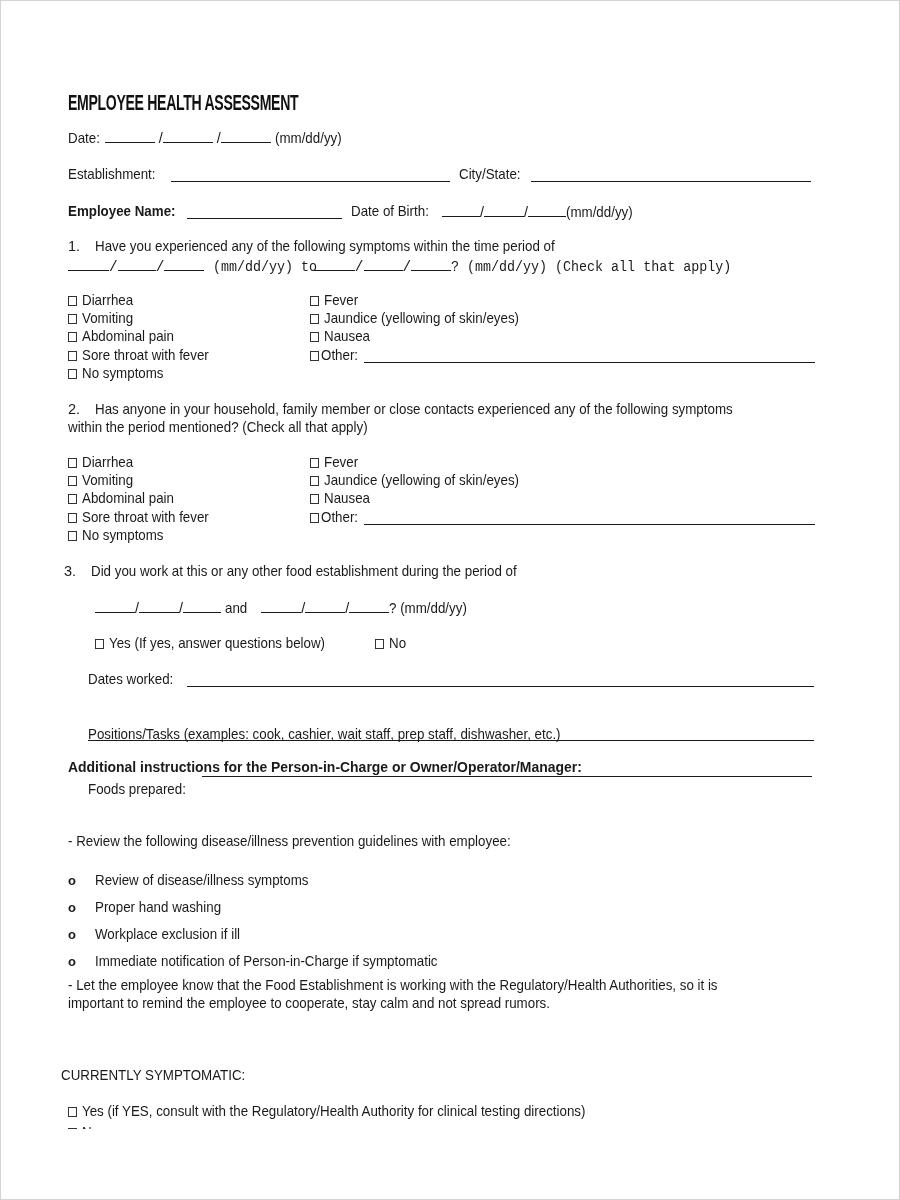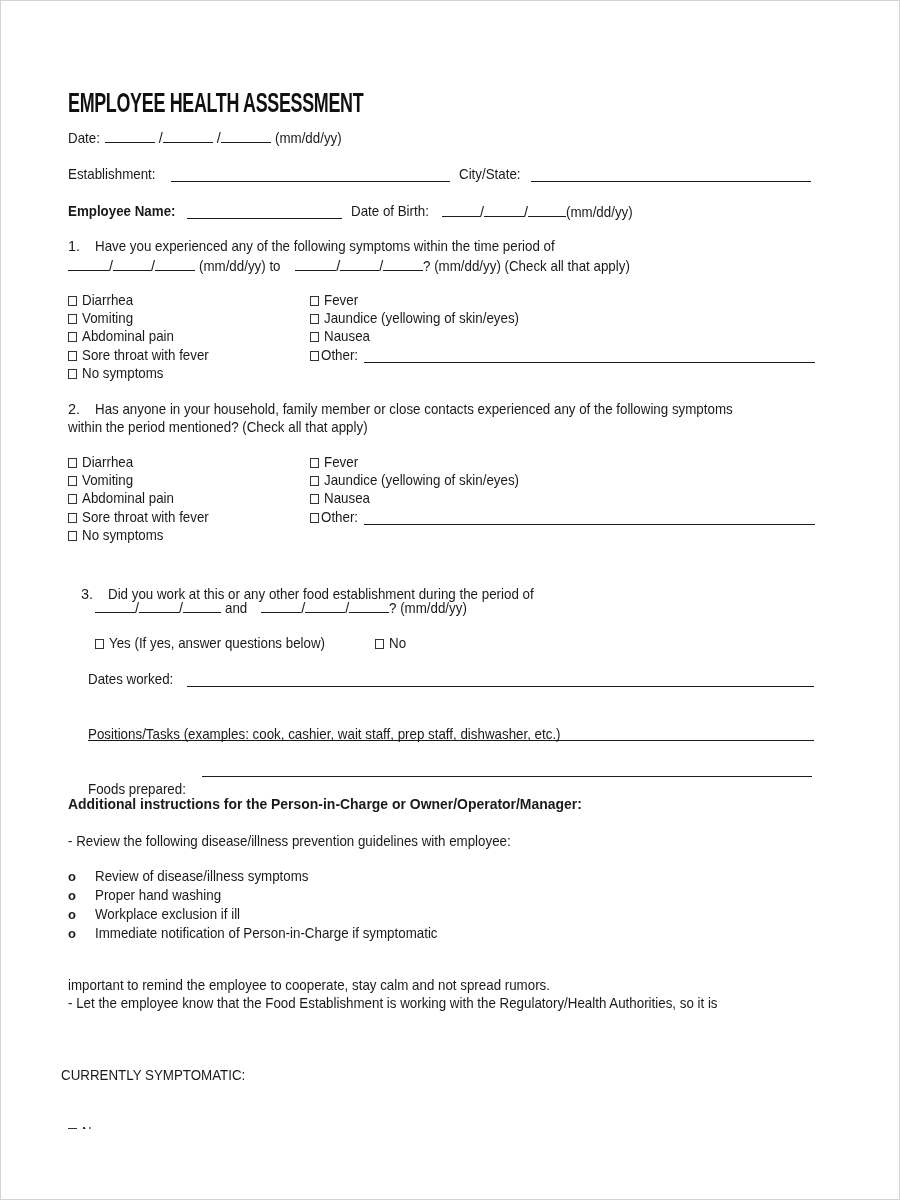--- a/index.html
+++ b/index.html
@@ -6,21 +6,21 @@
     body { width: 900px; height: 1200px; position: relative; overflow: hidden; }
     .page {
       position: absolute; left: 0; top: 0; width: 898px; height: 1198px;
       border: 1px solid #d4d4d4; background: #fff;
       font-family: "Liberation Sans", sans-serif; color: #1a1a1a;
       font-size: 14.5px;
     }
     .abs { position: absolute; white-space: nowrap; line-height: 18px; }
     .cond { display: inline-block; transform-origin: left top; }
     .title {
-      left: 67px; top: 91px; font-weight: bold; font-size: 28px; line-height: 22px;
+      left: 67px; top: 91px; font-weight: bold; font-size: 22px; line-height: 22px;
       letter-spacing: -0.5px; color: #111;
     }
     .title .cond { transform: scaleX(0.64); }
     .line { display: inline-block; border-bottom: 1.4px solid #1a1a1a; height: 14px; vertical-align: baseline; }
     .txt { display: inline-block; transform: scaleX(0.92); transform-origin: left center; }
     .box { display: inline-block; width: 9px; height: 10px; border: 1px solid #333; margin-right: 5px; vertical-align: -1px; box-sizing: border-box; }
     .h-bold { font-weight: bold; font-size: 15px; }
     .bullet-o { display: inline-block; width: 27px; font-weight: bold; font-size: 13px; }
     .fullline { position: absolute; border-bottom: 1.4px solid #1a1a1a; height: 0; }
   </style>
@@ -57,21 +57,21 @@
   <div class="abs" style="left:350px;top:201px;text-decoration:underline;">
     <span class="txt" style="width:90px;">Date of Birth:</span>
   </div>
   <div class="abs" style="left:441px;top:201px;">
     <span class="line" style="width:38px;"></span><span>/</span><span class="line" style="width:40px;"></span><span>/</span><span class="line" style="width:38px;"></span><span class="txt">(mm/dd/yy)</span>
   </div>
 
   <div class="abs" style="left:67px;top:236px;">
     <span style="display:inline-block;width:27px;">1.</span><span class="txt">Have you experienced any of the following symptoms within the time period of</span>
   </div>
-  <div class="abs" style="left:67px;top:255px;">
+  <div class="abs" style="left:67px;top:255px;font-family:Liberation Mono, monospace;">
     <span class="line" style="width:41px;"></span><span>/</span><span class="line" style="width:38px;"></span><span>/</span><span class="line" style="width:40px;"></span>
     <span class="txt" style="width:92px;">(mm/dd/yy) to</span>
     <span class="line" style="width:41px;"></span><span>/</span><span class="line" style="width:39px;"></span><span>/</span><span class="line" style="width:40px;"></span><span class="txt">? (mm/dd/yy) (Check all that apply)</span>
   </div>
 
   <div class="abs" style="left:67px;top:290px;line-height:18.2px;">
     <div><span class="box"></span><span class="txt">Diarrhea</span></div>
     <div><span class="box"></span><span class="txt">Vomiting</span></div>
     <div><span class="box"></span><span class="txt">Abdominal pain</span></div>
     <div><span class="box"></span><span class="txt">Sore throat with fever</span></div>
@@ -100,21 +100,21 @@
     <div><span class="box"></span><span class="txt">No symptoms</span></div>
   </div>
   <div class="abs" style="left:309px;top:452px;line-height:18.2px;">
     <div><span class="box"></span><span class="txt">Fever</span></div>
     <div><span class="box"></span><span class="txt">Jaundice (yellowing of skin/eyes)</span></div>
     <div><span class="box"></span><span class="txt">Nausea</span></div>
     <div><span class="box" style="margin-right:2px;"></span><span class="txt">Other:</span></div>
   </div>
   <div class="fullline" style="left:363px;top:523px;width:451px;"></div>
 
-  <div class="abs" style="left:80px;top:561px;margin-top:23px;">
+  <div class="abs" style="left:63px;top:561px;">
     <span style="display:inline-block;width:27px;">3.</span><span class="txt">Did you work at this or any other food establishment during the period of</span>
   </div>
   <div class="abs" style="left:94px;top:597px;">
     <span class="line" style="width:40px;"></span><span>/</span><span class="line" style="width:40px;"></span><span>/</span><span class="line" style="width:38px;"></span>
     <span class="txt" style="width:32px;">and</span>
     <span class="line" style="width:40px;"></span><span>/</span><span class="line" style="width:40px;"></span><span>/</span><span class="line" style="width:40px;"></span><span class="txt">? (mm/dd/yy)</span>
   </div>
   <div class="abs" style="left:94px;top:633px;">
     <span><span class="box"></span><span class="txt" style="width:262px;">Yes (If yes, answer questions below)</span></span>
     <span><span class="box"></span><span class="txt">No</span></span>
@@ -128,42 +128,45 @@
   <div class="abs" style="left:87px;top:705px;margin-top:19px;">
     <span class="txt">Positions/Tasks (examples: cook, cashier, wait staff, prep staff, dishwasher, etc.)</span>
   </div>
   <div class="fullline" style="left:87px;top:739px;width:726px;"></div>
 
   <div class="abs" style="left:87px;top:759px;margin-top:20px;">
     <span class="txt">Foods prepared:</span>
   </div>
   <div class="fullline" style="left:201px;top:775px;width:610px;"></div>
 
-  <div class="abs h-bold" style="left:67px;top:794px;">
+  <div class="abs h-bold" style="left:67px;top:757px;">
     <span class="txt" style="transform:scaleX(0.93);">Additional instructions for the Person-in-Charge or Owner/Operator/Manager:</span>
   </div>
   <div class="abs" style="left:67px;top:831px;">
     <span class="txt">- Review the following disease/illness prevention guidelines with employee:</span>
   </div>
 
-  <div class="abs" style="left:67px;top:866px;line-height:18px;">
+  <div class="abs" style="left:67px;top:866px;line-height:26px;">
     <div><span class="bullet-o">o</span><span class="txt">Review of disease/illness symptoms</span></div>
     <div><span class="bullet-o">o</span><span class="txt">Proper hand washing</span></div>
     <div><span class="bullet-o">o</span><span class="txt">Workplace exclusion if ill</span></div>
     <div><span class="bullet-o">o</span><span class="txt">Immediate notification of Person-in-Charge if symptomatic</span></div>
   </div>
 
   <div class="abs" style="left:67px;top:975px;">
+    <div><span class="txt">- Let the employee know that the Food Establishment is working with the Regulatory/Health Authorities, so it is</span></div>
     <div><span class="txt">important to remind the employee to cooperate, stay calm and not spread rumors.</span></div>
-    <div><span class="txt">- Let the employee know that the Food Establishment is working with the Regulatory/Health Authorities, so it is</span></div>
   </div>
 
 
   <div class="abs" style="left:60px;top:1065px;">
     <span class="txt">CURRENTLY SYMPTOMATIC:</span>
+  </div>
+  <div class="abs" style="left:67px;top:1101px;">
+    <span class="box"></span><span class="txt">Yes (if YES, consult with the Regulatory/Health Authority for clinical testing directions)</span>
   </div>
 
   <div style="position:absolute;left:67px;top:1124px;width:40px;height:4px;overflow:hidden;">
     <div class="abs" style="left:0;top:-2px;">
       <span class="box"></span><span class="txt">N</span>
     </div>
   </div>
 
 </div>
 

